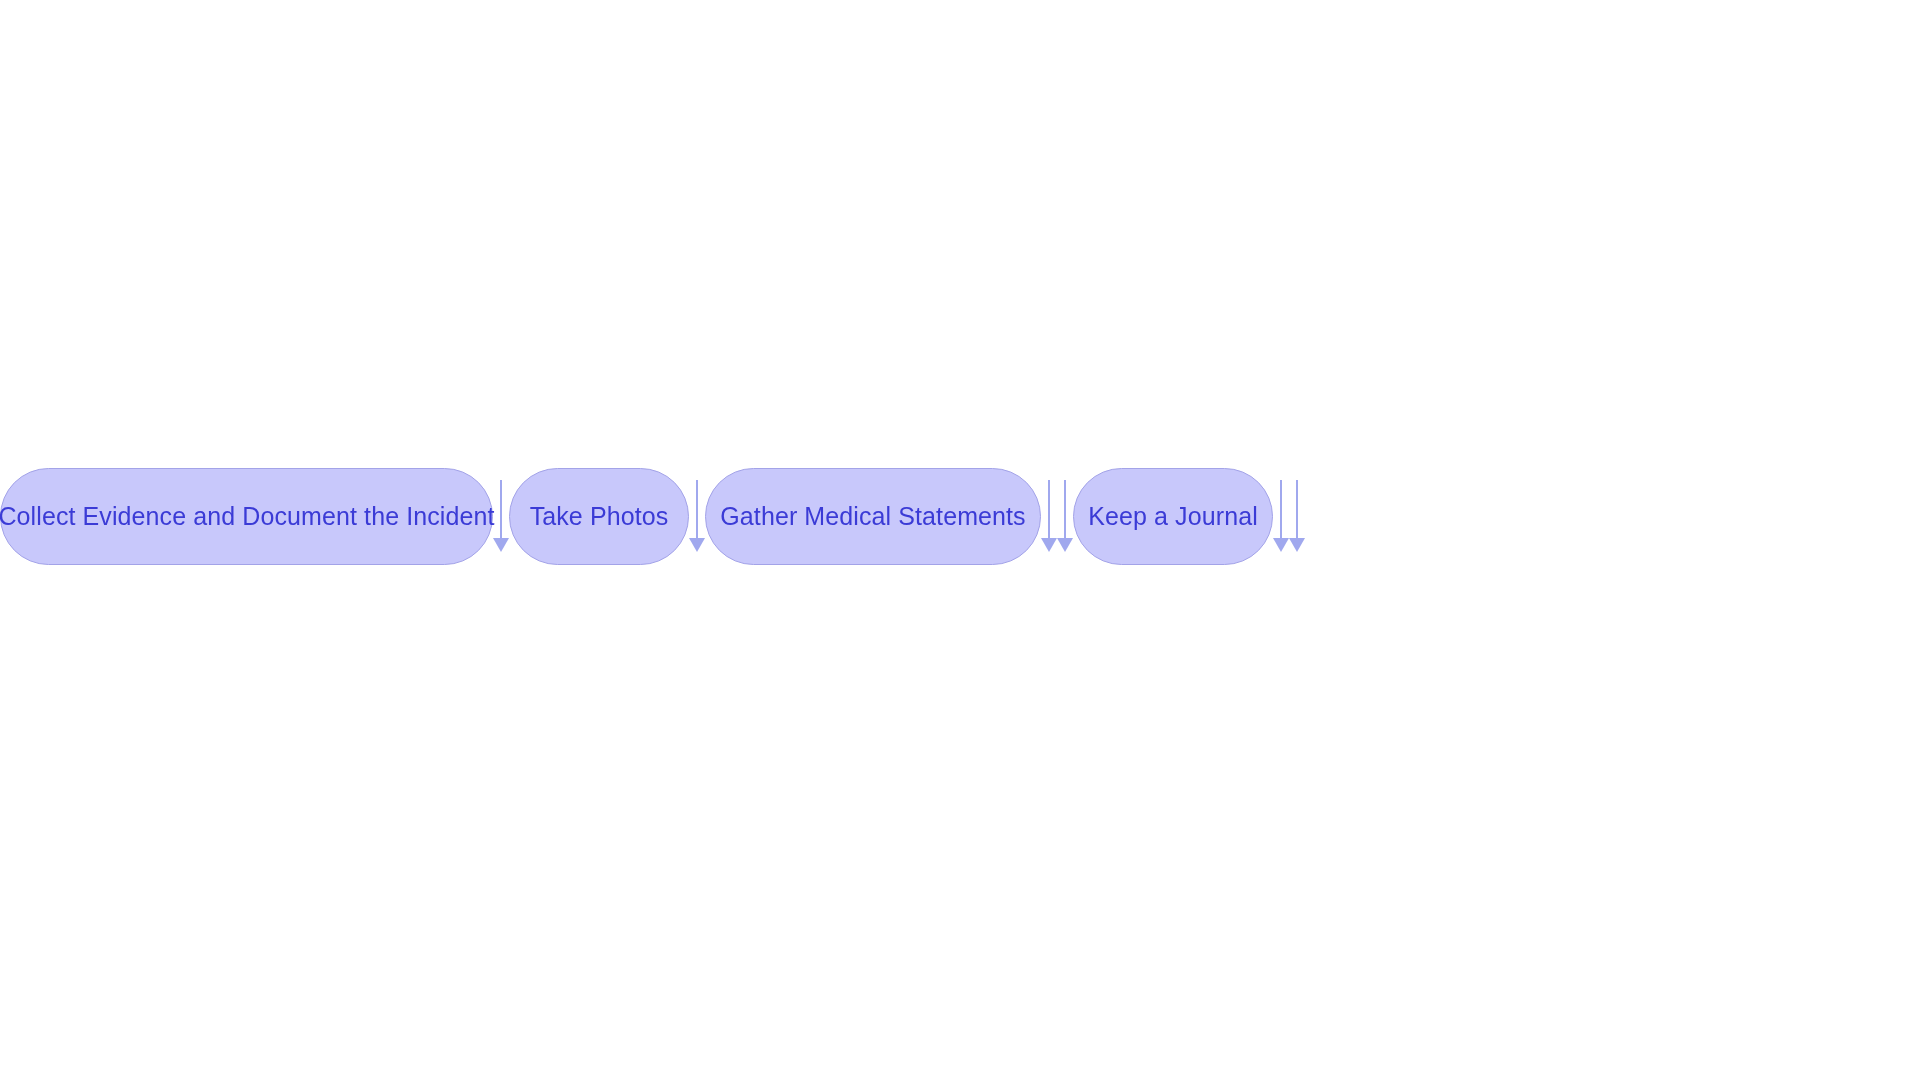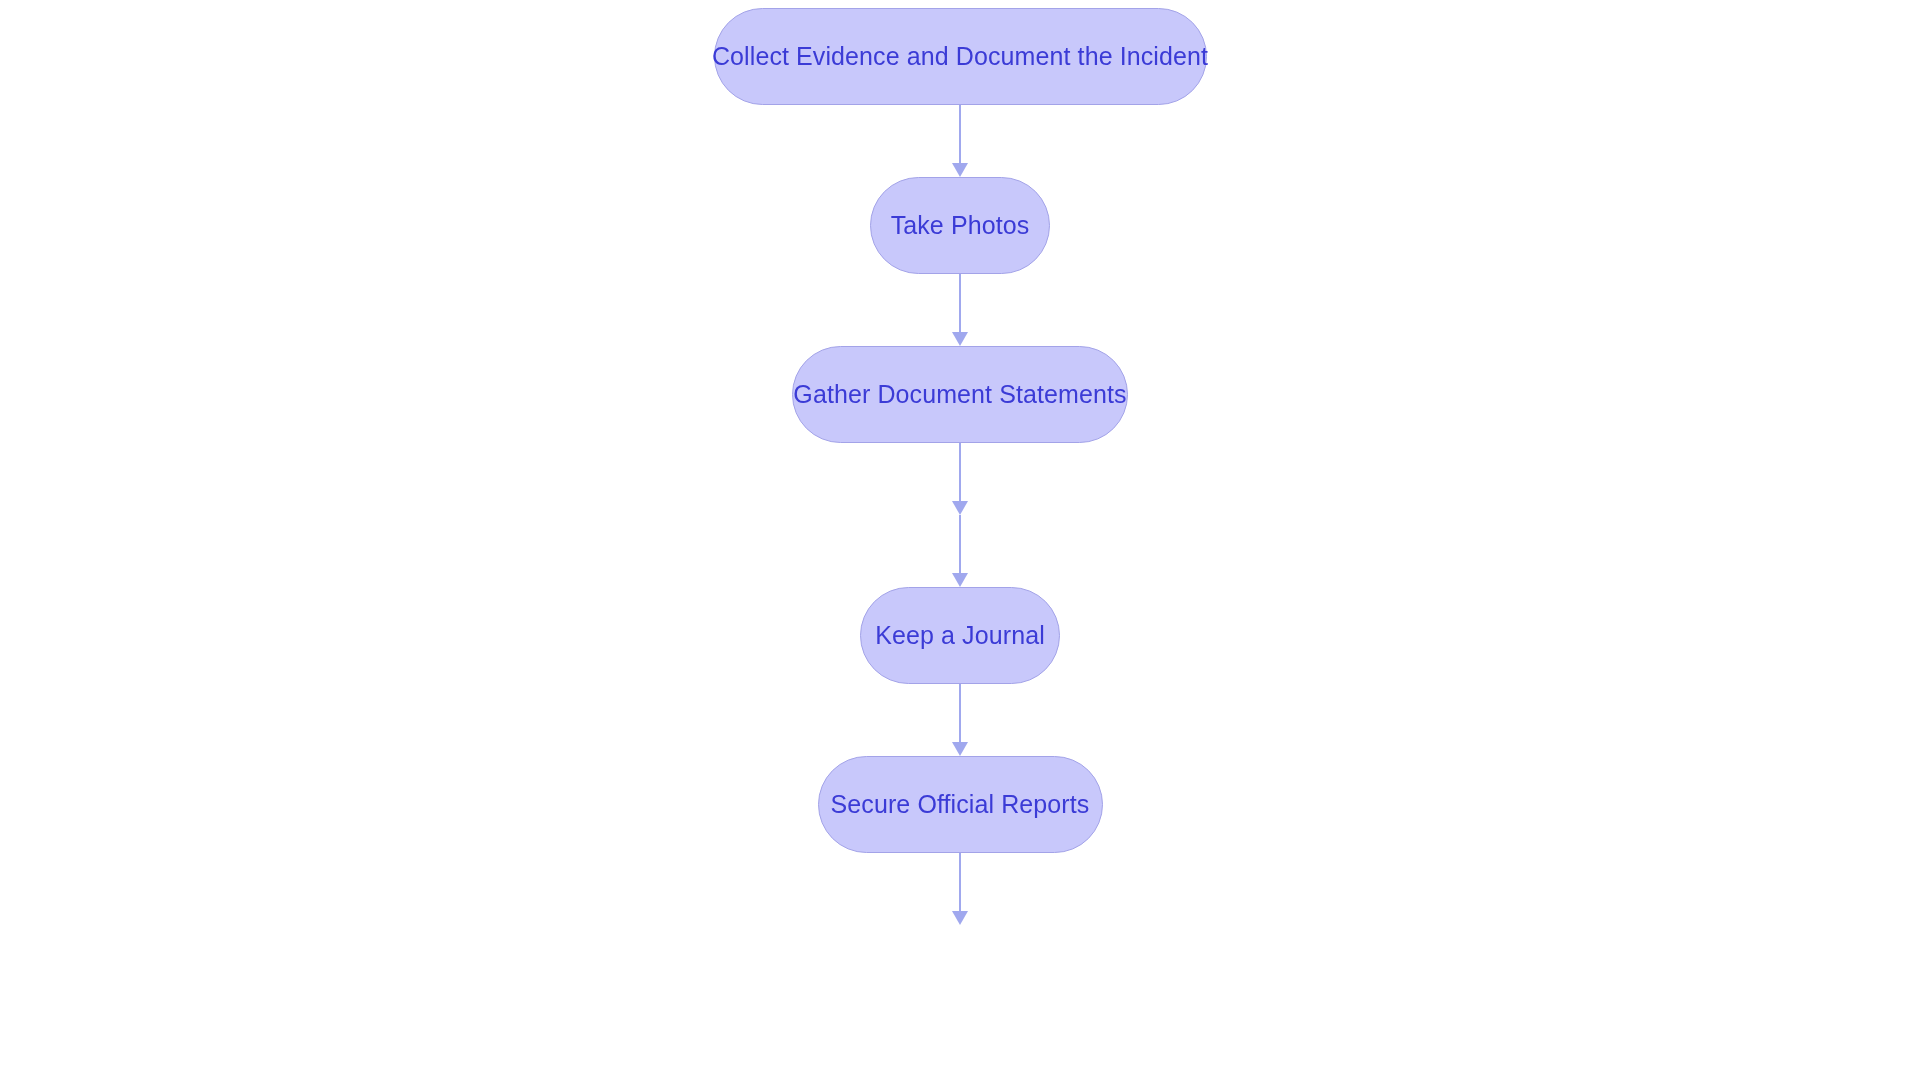--- a/index.html
+++ b/index.html
@@ -22,21 +22,21 @@
     background: #ffffff;
   }
 
   .flow-column {
     position: absolute;
     left: 0;
     top: 0;
     width: 1920px;
     height: 1032px;
     display: flex;
-    flex-direction: column;
+    flex-direction: row;
     align-items: center;
     justify-content: flex-start;
   }
 
   .node {
     box-sizing: border-box;
     display: flex;
     align-items: center;
     justify-content: center;
     background: #c8c8fb;
@@ -112,21 +112,21 @@
     <div class="node" style="width:180px;">
       <span class="node-label">Take Photos</span>
     </div>
 
     <div class="connector gap-2">
       <div class="conn-line"></div>
       <div class="conn-head"></div>
     </div>
 
     <div class="node" style="width:336px;">
-      <span class="node-label">Gather Document Statements</span>
+      <span class="node-label">Gather Medical Statements</span>
     </div>
 
     <div class="connector gap-3">
       <div class="conn-line"></div>
       <div class="conn-head"></div>
     </div>
 
 
     <div class="connector gap-4">
       <div class="conn-line"></div>
@@ -135,23 +135,20 @@
 
     <div class="node" style="width:200px;">
       <span class="node-label">Keep a Journal</span>
     </div>
 
     <div class="connector gap-5">
       <div class="conn-line"></div>
       <div class="conn-head"></div>
     </div>
 
-    <div class="node" style="width:285px;">
-      <span class="node-label">Secure Official Reports</span>
-    </div>
 
     <div class="connector gap-6">
       <div class="conn-line"></div>
       <div class="conn-head"></div>
     </div>
 
 
   </div>
 </div>
 

